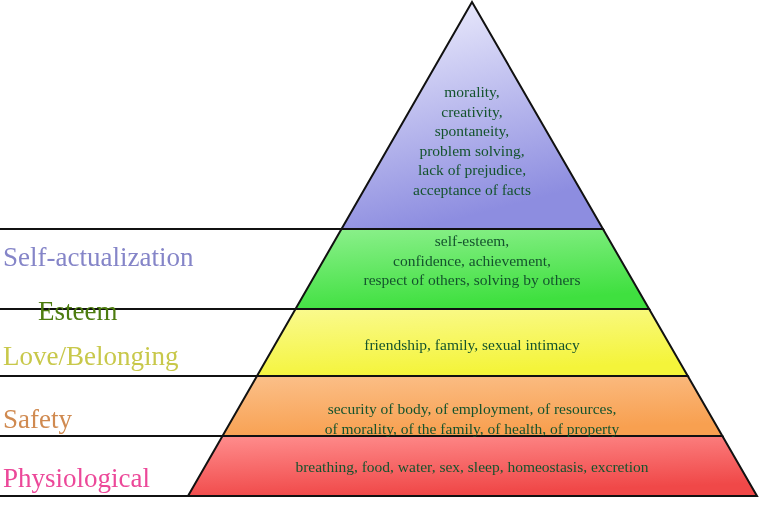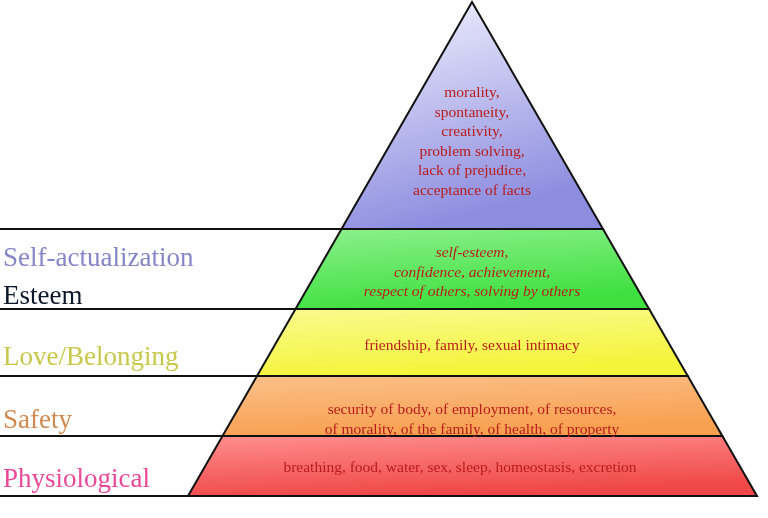--- a/index.html
+++ b/index.html
@@ -1,21 +1,21 @@
 <!DOCTYPE html>
 <html><head>
 <meta charset="utf-8">
 <style>
   html, body { margin:0; padding:0; background:#ffffff; }
   body { width:768px; height:518px; overflow:hidden; position:relative;
          font-family:"Liberation Serif","DejaVu Serif",serif; }
   #stage { position:absolute; left:0; top:0; width:768px; height:518px; }
   .tier-label { position:absolute; left:3px; font-size:27px; line-height:1;
                 white-space:nowrap; }
-  .tier-text { position:absolute; text-align:center; color:#b91c1c;
+  .tier-text { position:absolute; text-align:center; color:#14532d;
                font-size:15.5px; line-height:19.5px; white-space:nowrap;
                transform:translateX(-50%); }
   .line { display:block; }
 </style>
 </head>
 <body>
 
 <div id="stage">
   <svg id="pyramid-svg" width="768" height="518" viewBox="0 0 768 518" xmlns="http://www.w3.org/2000/svg">
       <defs>
@@ -46,43 +46,43 @@
       <line x1="0" y1="309" x2="295.50607287449395" y2="309" stroke="#111" stroke-width="2"></line>
       <polygon points="295.50607287449395,309 649.1153846153846,309 687.7692307692307,376 256.98785425101215,376" fill="url(#grad2)" stroke="#111" stroke-width="2" stroke-linejoin="miter"></polygon>
       <line x1="0" y1="376" x2="256.98785425101215" y2="376" stroke="#111" stroke-width="2"></line>
       <polygon points="256.98785425101215,376 687.7692307692307,376 722.3846153846154,436 222.49392712550608,436" fill="url(#grad3)" stroke="#111" stroke-width="2" stroke-linejoin="miter"></polygon>
       <line x1="0" y1="436" x2="222.49392712550608" y2="436" stroke="#111" stroke-width="2"></line>
       <polygon points="222.49392712550608,436 722.3846153846154,436 757,496 188,496" fill="url(#grad4)" stroke="#111" stroke-width="2" stroke-linejoin="miter"></polygon>
       <line x1="0" y1="496" x2="188" y2="496" stroke="#111" stroke-width="2"></line>
     </svg>
   <div id="labels">
       <div class="tier-label" style="top: 200px; color: rgb(133, 133, 200); margin-top: 44px;">Self-actualization</div>
-      <div class="tier-label" style="top: 282px; color: #0f172a;">Esteem</div>
+      <div class="tier-label" style="top: 298px; color: #4d7c0f; margin-left: 35px;">Esteem</div>
       <div class="tier-label" style="top: 343px; color: rgb(200, 200, 74);">Love/Belonging</div>
       <div class="tier-label" style="top: 406px; color: rgb(208, 138, 80);">Safety</div>
       <div class="tier-label" style="top: 465px; color: #ec4899; text-align: right;">Physiological</div>
     </div>
   <div id="texts">
       <div class="tier-text" style="left: 472px; top: 82px;">
         <span class="line">morality,</span>
+        <span class="line">creativity,</span>
         <span class="line">spontaneity,</span>
-        <span class="line">creativity,</span>
         <span class="line">problem solving,</span>
         <span class="line">lack of prejudice,</span>
         <span class="line">acceptance of facts</span>
       </div>
-      <div class="tier-text" style="left: 472px; top: 242px; font-style: italic;">
+      <div class="tier-text" style="left: 472px; top: 231px;">
         <span class="line">self-esteem,</span>
         <span class="line">confidence, achievement,</span>
         <span class="line">respect of others, solving by others</span>
       </div>
       <div class="tier-text" style="left: 472px; top: 335px;">
         <span class="line">friendship, family, sexual intimacy</span>
       </div>
       <div class="tier-text" style="left: 472px; top: 387px; margin-top: 12px;">
         <span class="line">security of body, of employment, of resources,</span>
         <span class="line">of morality, of the family, of health, of property</span>
       </div>
-      <div class="tier-text" style="left: 460px; top: 457px;">
+      <div class="tier-text" style="left: 472px; top: 457px;">
         <span class="line">breathing, food, water, sex, sleep, homeostasis, excretion</span>
       </div>
     </div>
 </div>
 
 </body></html>

